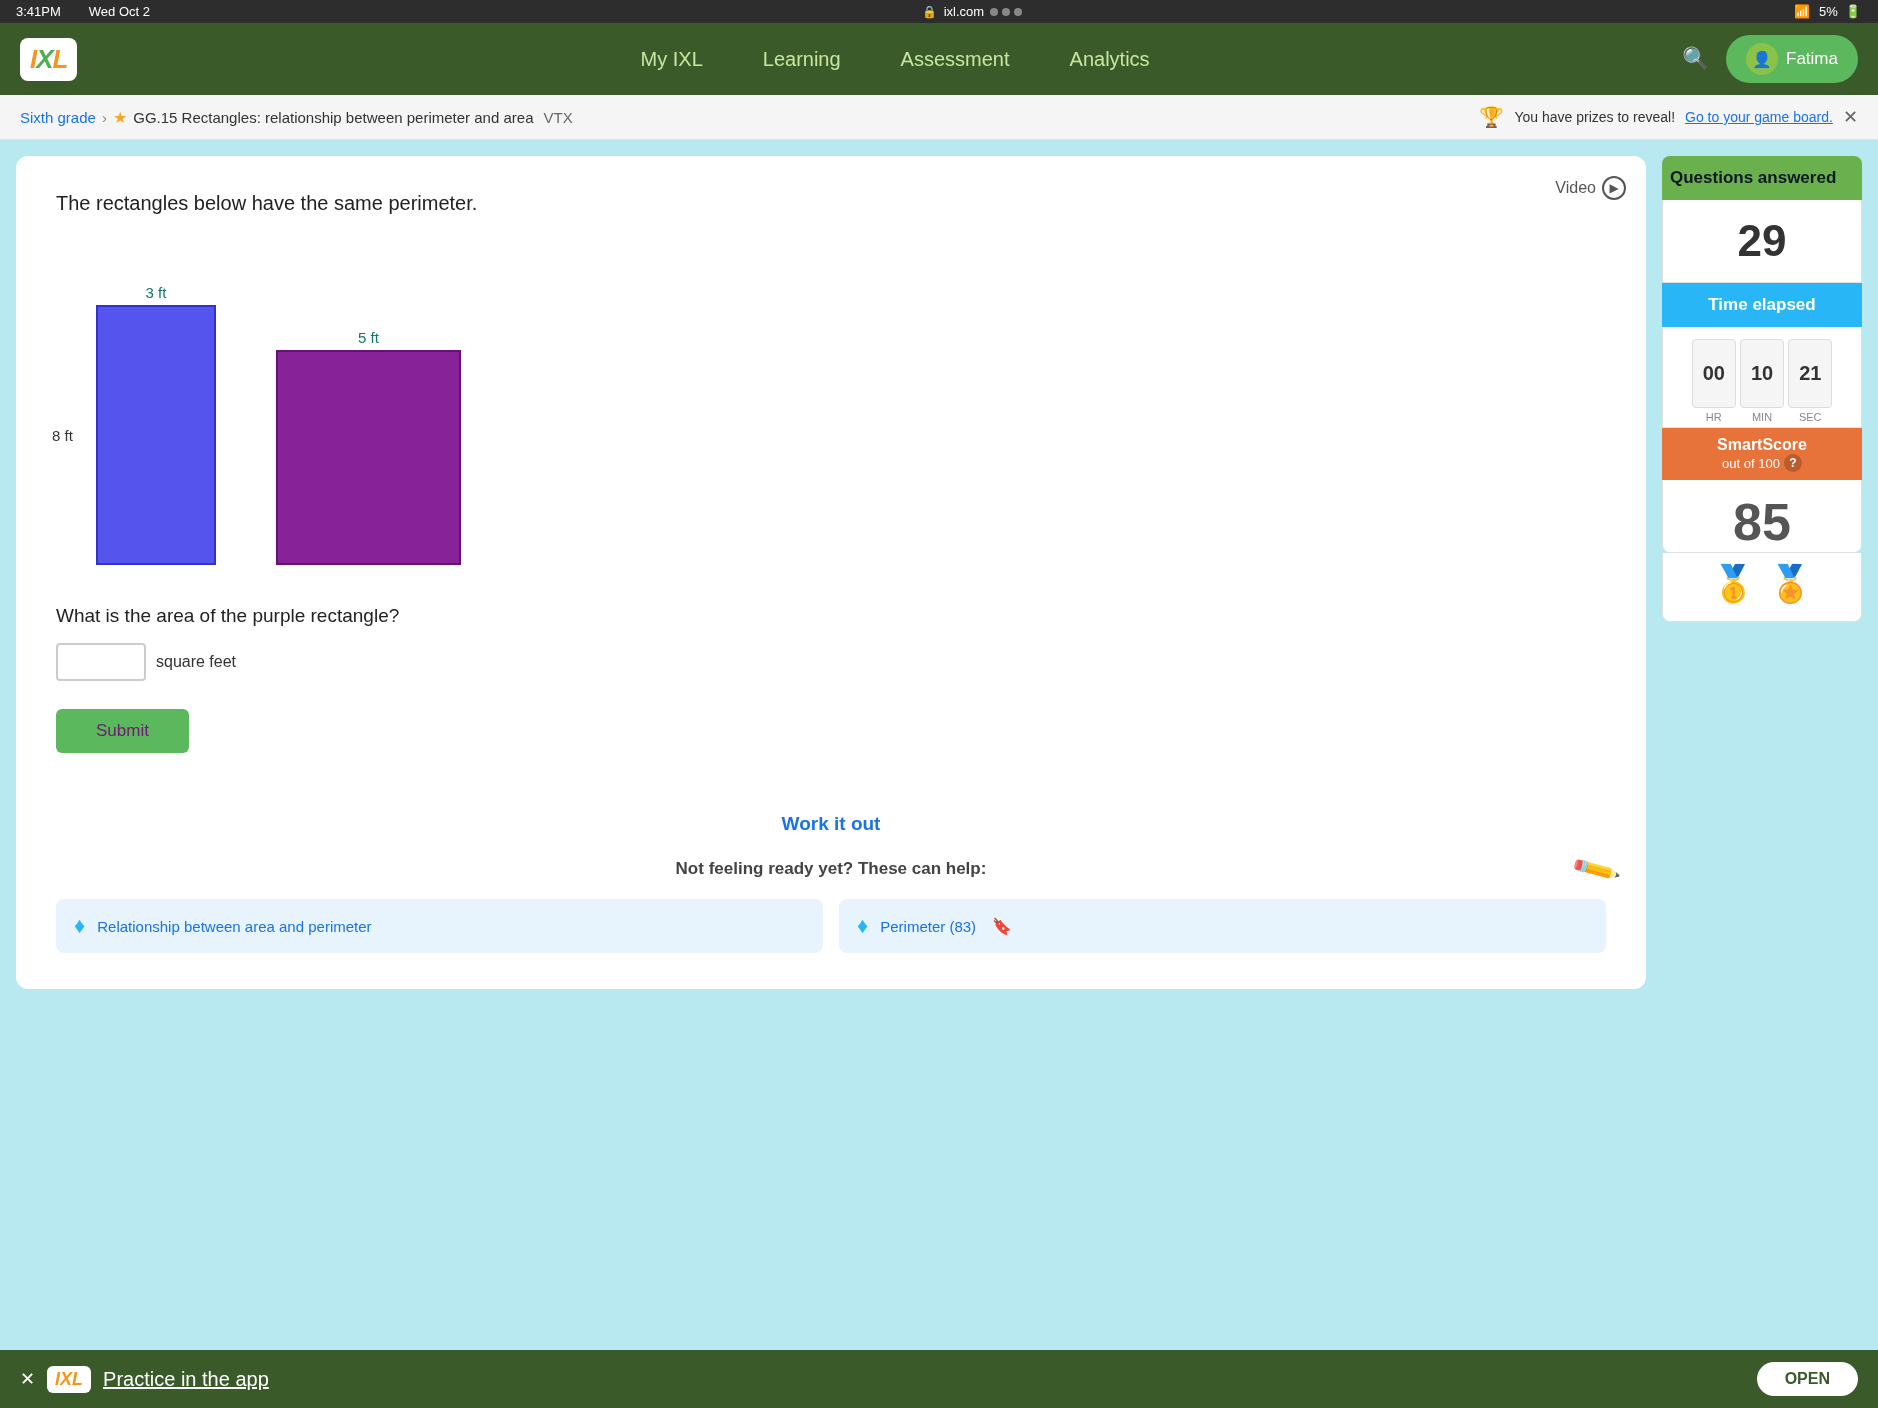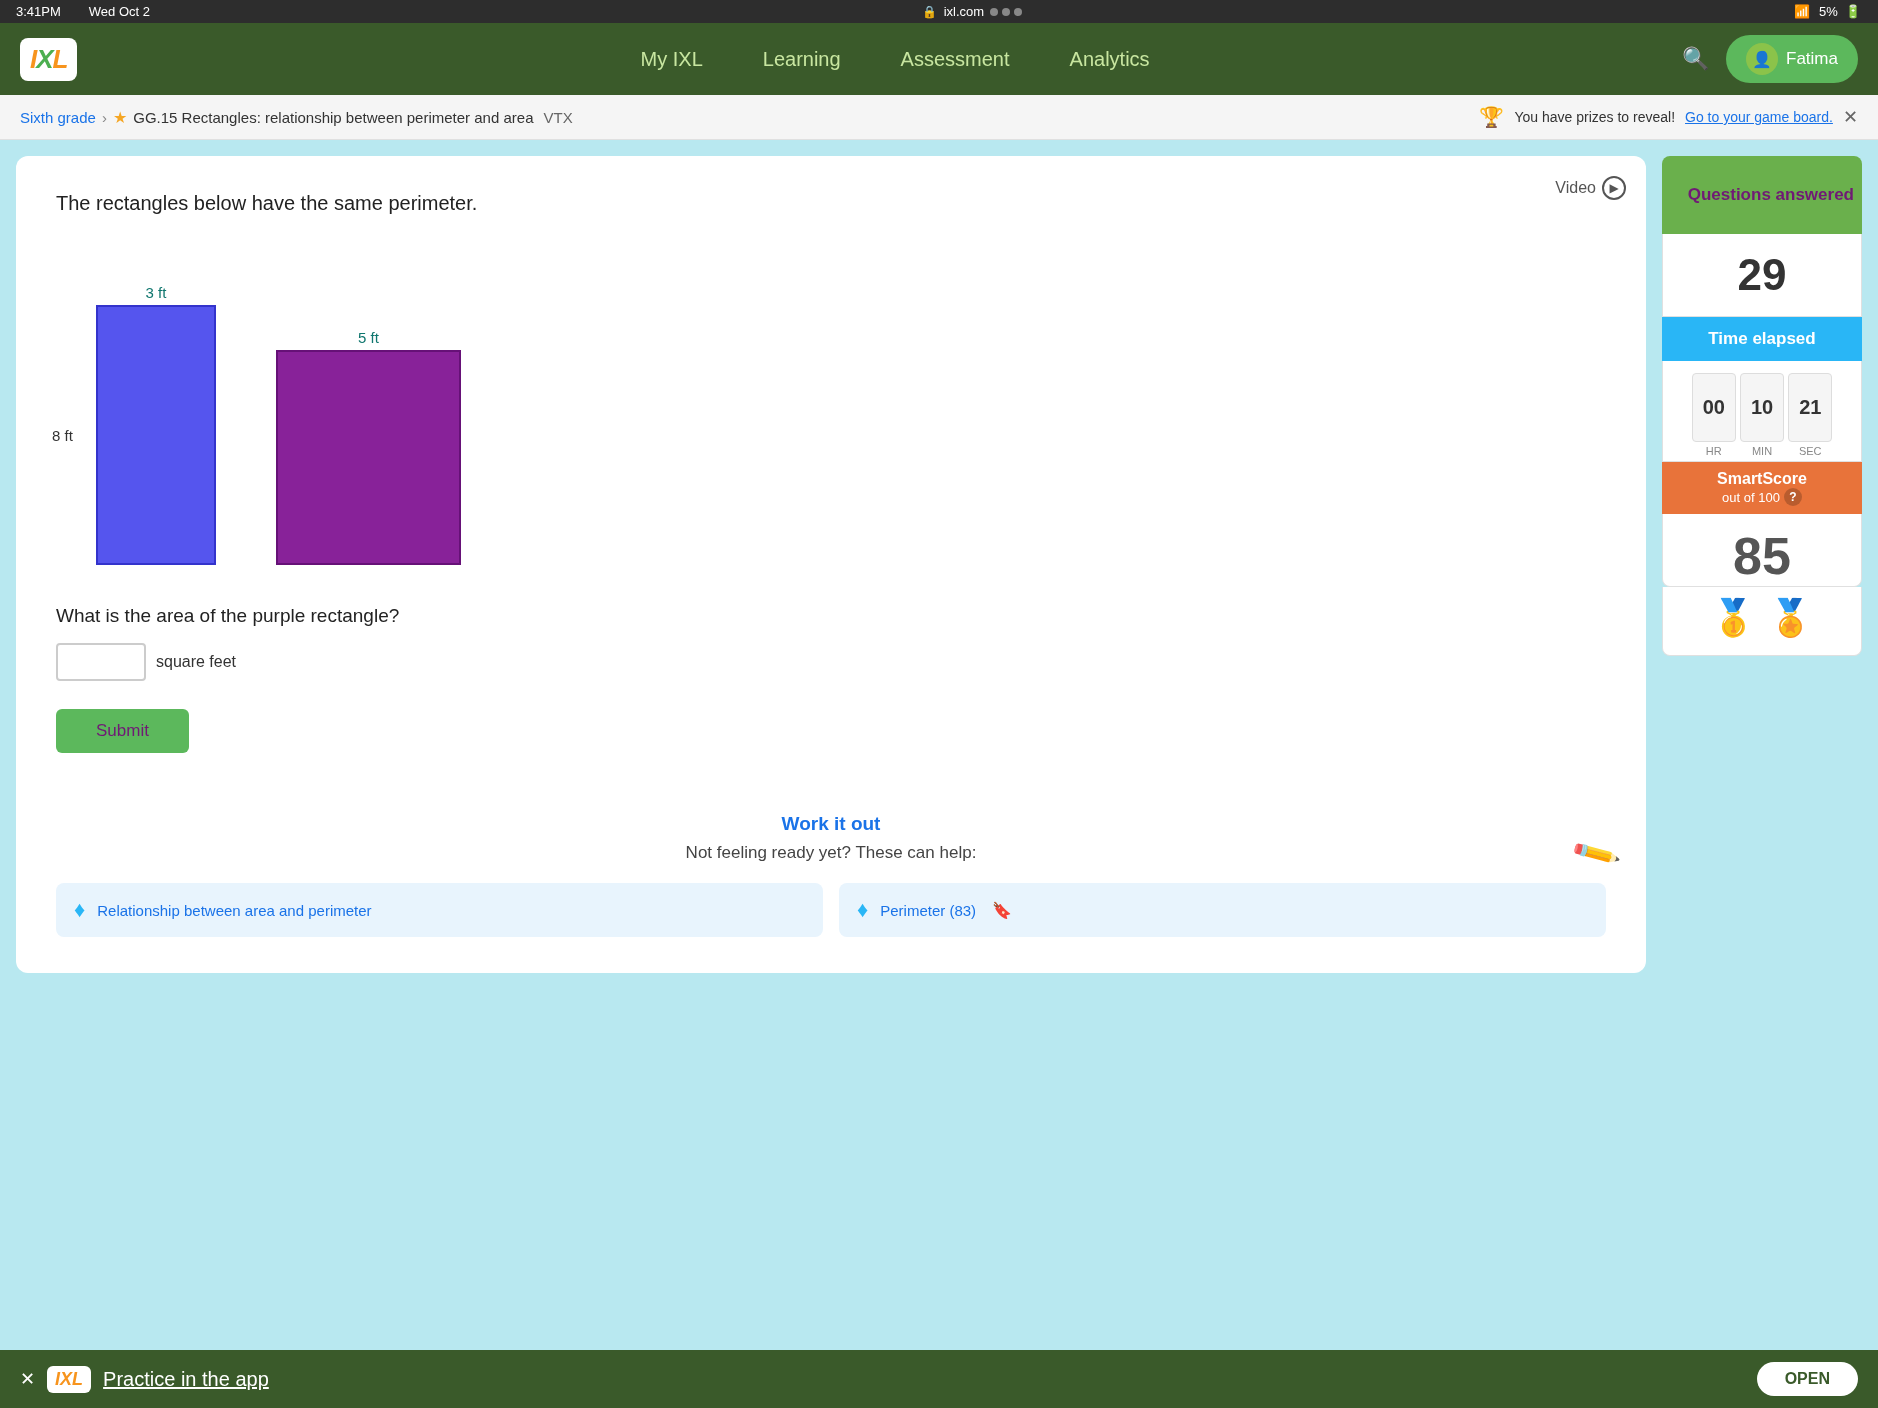--- a/index.html
+++ b/index.html
@@ -250,21 +250,22 @@
     .work-link {
       color: #1a73e8;
       font-size: 19px;
       font-weight: 600;
       cursor: pointer;
       text-decoration: none;
     }
     .work-subtitle {
       color: #444;
       font-size: 17px;
-      margin-top: 8px;
+      margin-top: 24px;
+      font-weight: bold;
     }
     .help-cards {
       display: flex;
       gap: 16px;
       margin-top: 20px;
     }
     .help-card {
       flex: 1;
       background: #e8f4fd;
       border-radius: 8px;
@@ -280,23 +281,23 @@
 
     
     .side-panel {
       width: 200px;
       display: flex;
       flex-direction: column;
       gap: 0;
     }
     .questions-answered-header {
       background: #6ab04c;
-      color: #701a75;
-      text-align: right;
-      padding: 29px 8px;
+      color: #0f172a;
+      text-align: left;
+      padding: 12px 8px;
       font-size: 17px;
       font-weight: 700;
       border-radius: 8px 8px 0 0;
     }
     .questions-answered-value {
       background: white;
       text-align: center;
       padding: 16px 8px;
       font-size: 44px;
       font-weight: 800;

